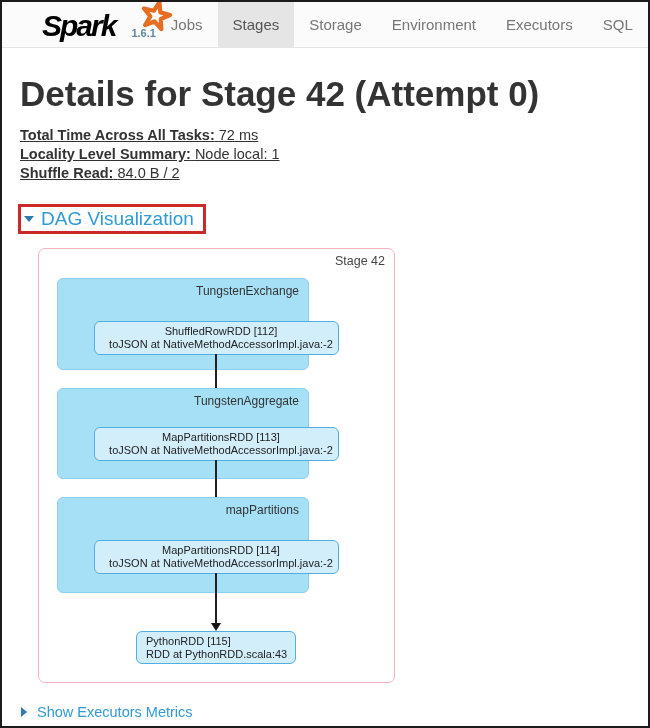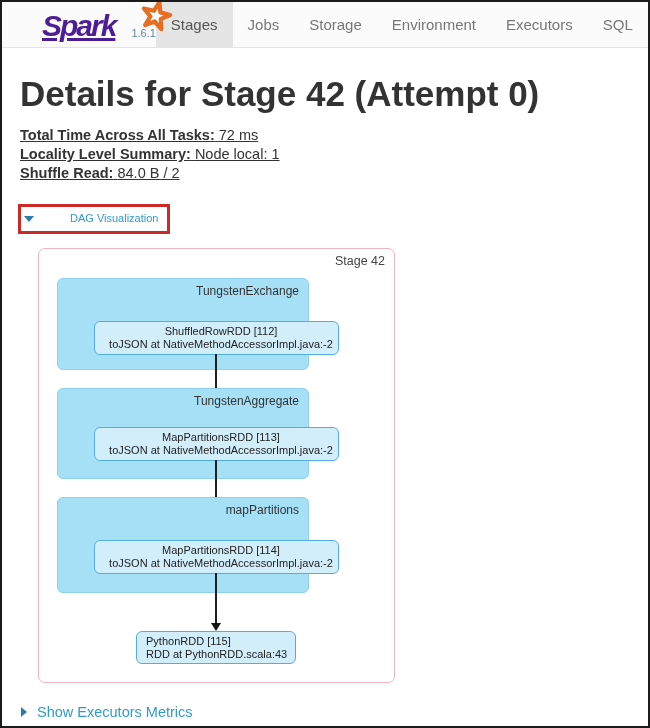--- a/index.html
+++ b/index.html
@@ -22,29 +22,29 @@
     display: flex;
     align-items: stretch;
   }
   .brand {
     display: flex; align-items: flex-end;
     margin-left: 40px; position: relative;
     cursor: pointer;
   }
   .brand-word {
     font-size: 30px; font-weight: bold; font-style: italic;
-    color: #4c1d95; letter-spacing: -2px; line-height: 42px;
-    position: relative; z-index: 1; text-decoration: underline;
+    color: #000000; letter-spacing: -2px; line-height: 42px;
+    position: relative; z-index: 1;
   }
   .brand-star {
     position: absolute; right: -17px; top: -3px;
     width: 34px; height: 34px; transform: rotate(14deg);
   }
   .brand-version {
-    font-size: 11px; font-weight: normal; color: #5f87a0;
+    font-size: 11px; font-weight: bold; color: #5f87a0;
     margin: 0 0 8px 16px;
   }
   .tabs { display: flex; margin-left: auto; margin-right: 2px; }
   .tab {
     display: flex; align-items: center;
     padding: 0 15px; font-size: 15px; color: #777;
     cursor: pointer; white-space: nowrap;
   }
   .tab.active { background: #e5e5e5; color: #555; }
 
@@ -59,22 +59,22 @@
   .metric .m-label { font-weight: bold; }
 
   .annotation {
     display: inline-block;
     margin: 5px 0 0 -2px;
     border: 3px solid #cb2a26;
     padding: 2px 9px 3px 3px;
   }
   .dag-toggle {
     display: flex; align-items: center;
-    color: #2f9ad4; font-size: 11px; line-height: 19px;
-    cursor: pointer; text-decoration: none; gap: 29px;
+    color: #2f9ad4; font-size: 19px; line-height: 19px;
+    cursor: pointer; text-decoration: none;
   }
   .caret-down {
     width: 0; height: 0; flex: none;
     border-left: 5px solid transparent;
     border-right: 5px solid transparent;
     border-top: 6px solid #2b7cad;
     margin-right: 7px;
   }
 
   
@@ -145,22 +145,22 @@
 
   <div class="navbar">
     <div class="brand">
       <span class="brand-word">Spark</span>
       <svg class="brand-star" viewBox="0 0 24 24">
         <polygon points="12,2 14.35,8.76 21.51,8.91 15.8,13.24 17.88,20.09 12,16 6.12,20.09 8.2,13.24 2.49,8.91 9.65,8.76" fill="#ffffff" stroke="#e66e23" stroke-width="3" stroke-linejoin="round"></polygon>
       </svg>
       <span class="brand-version">1.6.1</span>
     </div>
     <div class="tabs">
+      <div class="tab">Jobs</div>
       <div class="tab active">Stages</div>
-      <div class="tab">Jobs</div>
       <div class="tab">Storage</div>
       <div class="tab">Environment</div>
       <div class="tab">Executors</div>
       <div class="tab">SQL</div>
     </div>
   </div>
 
   <div class="content">
     <h1 class="page-title">Details for Stage 42 (Attempt 0)</h1>
 

